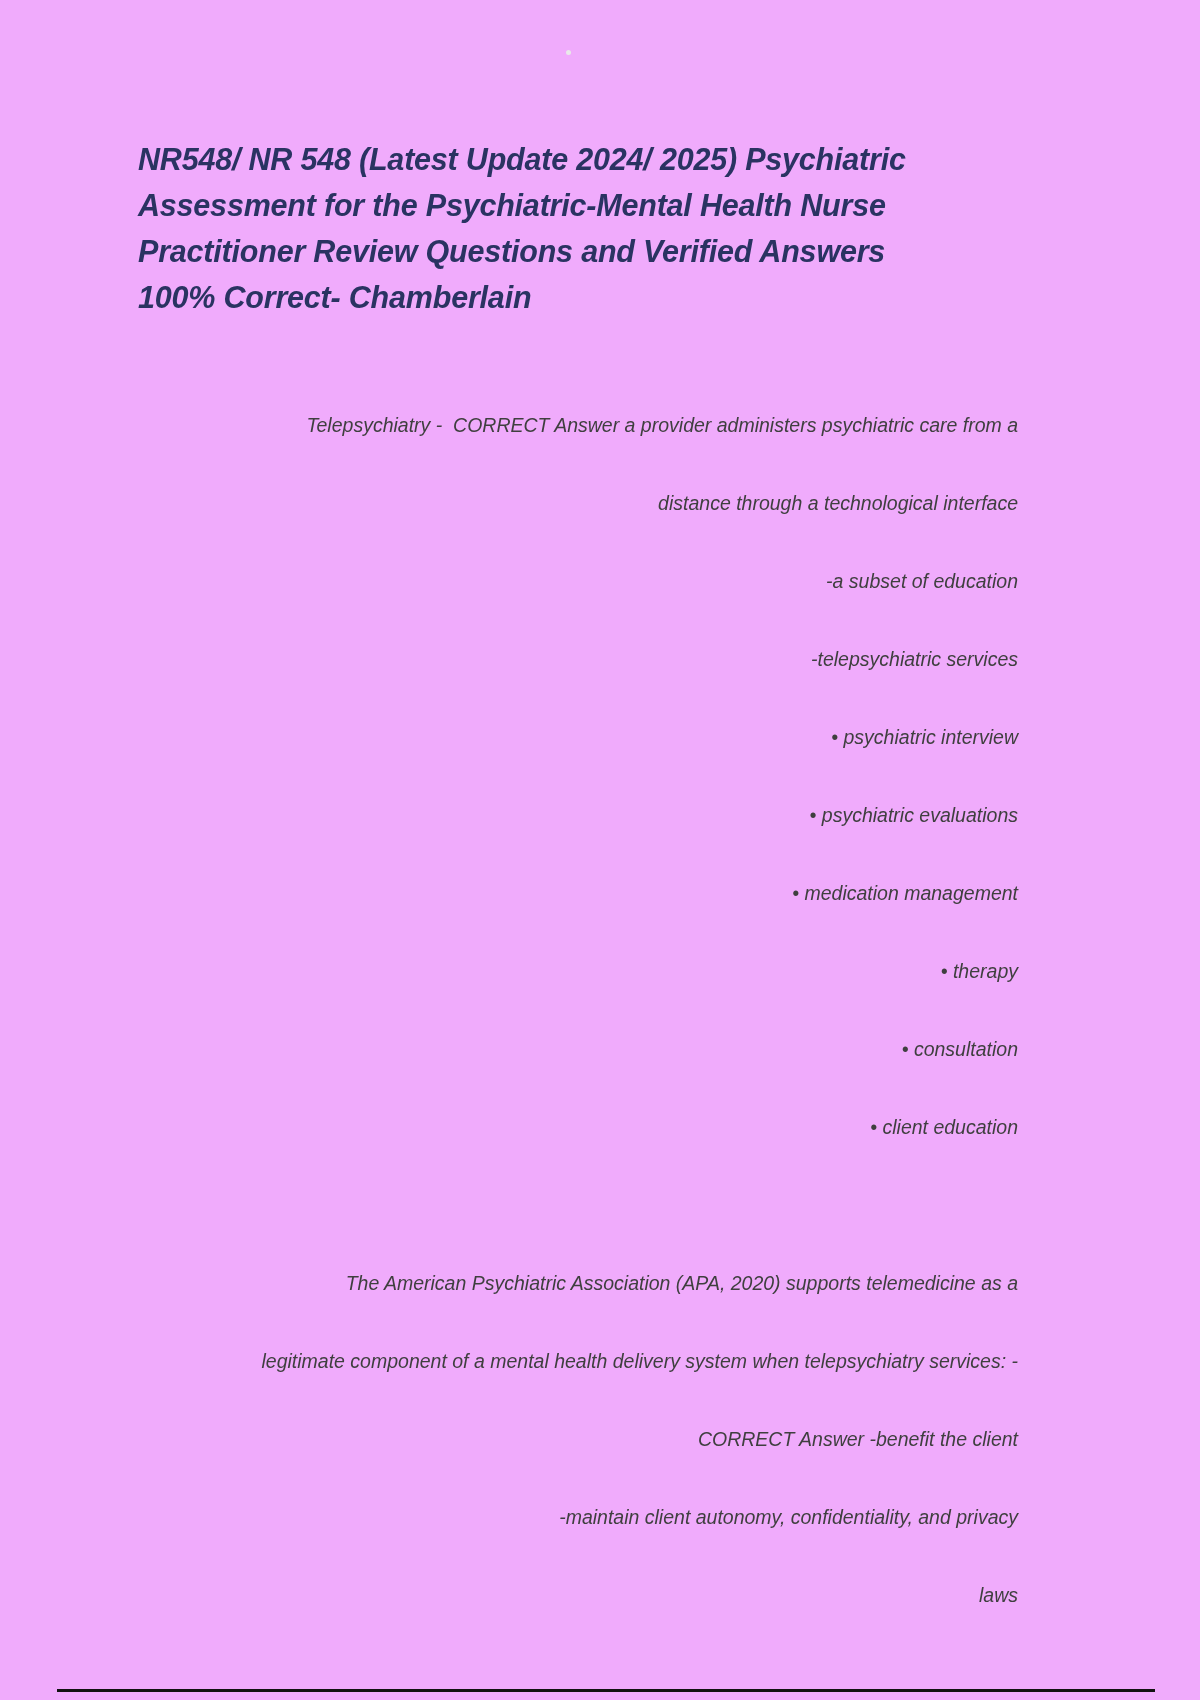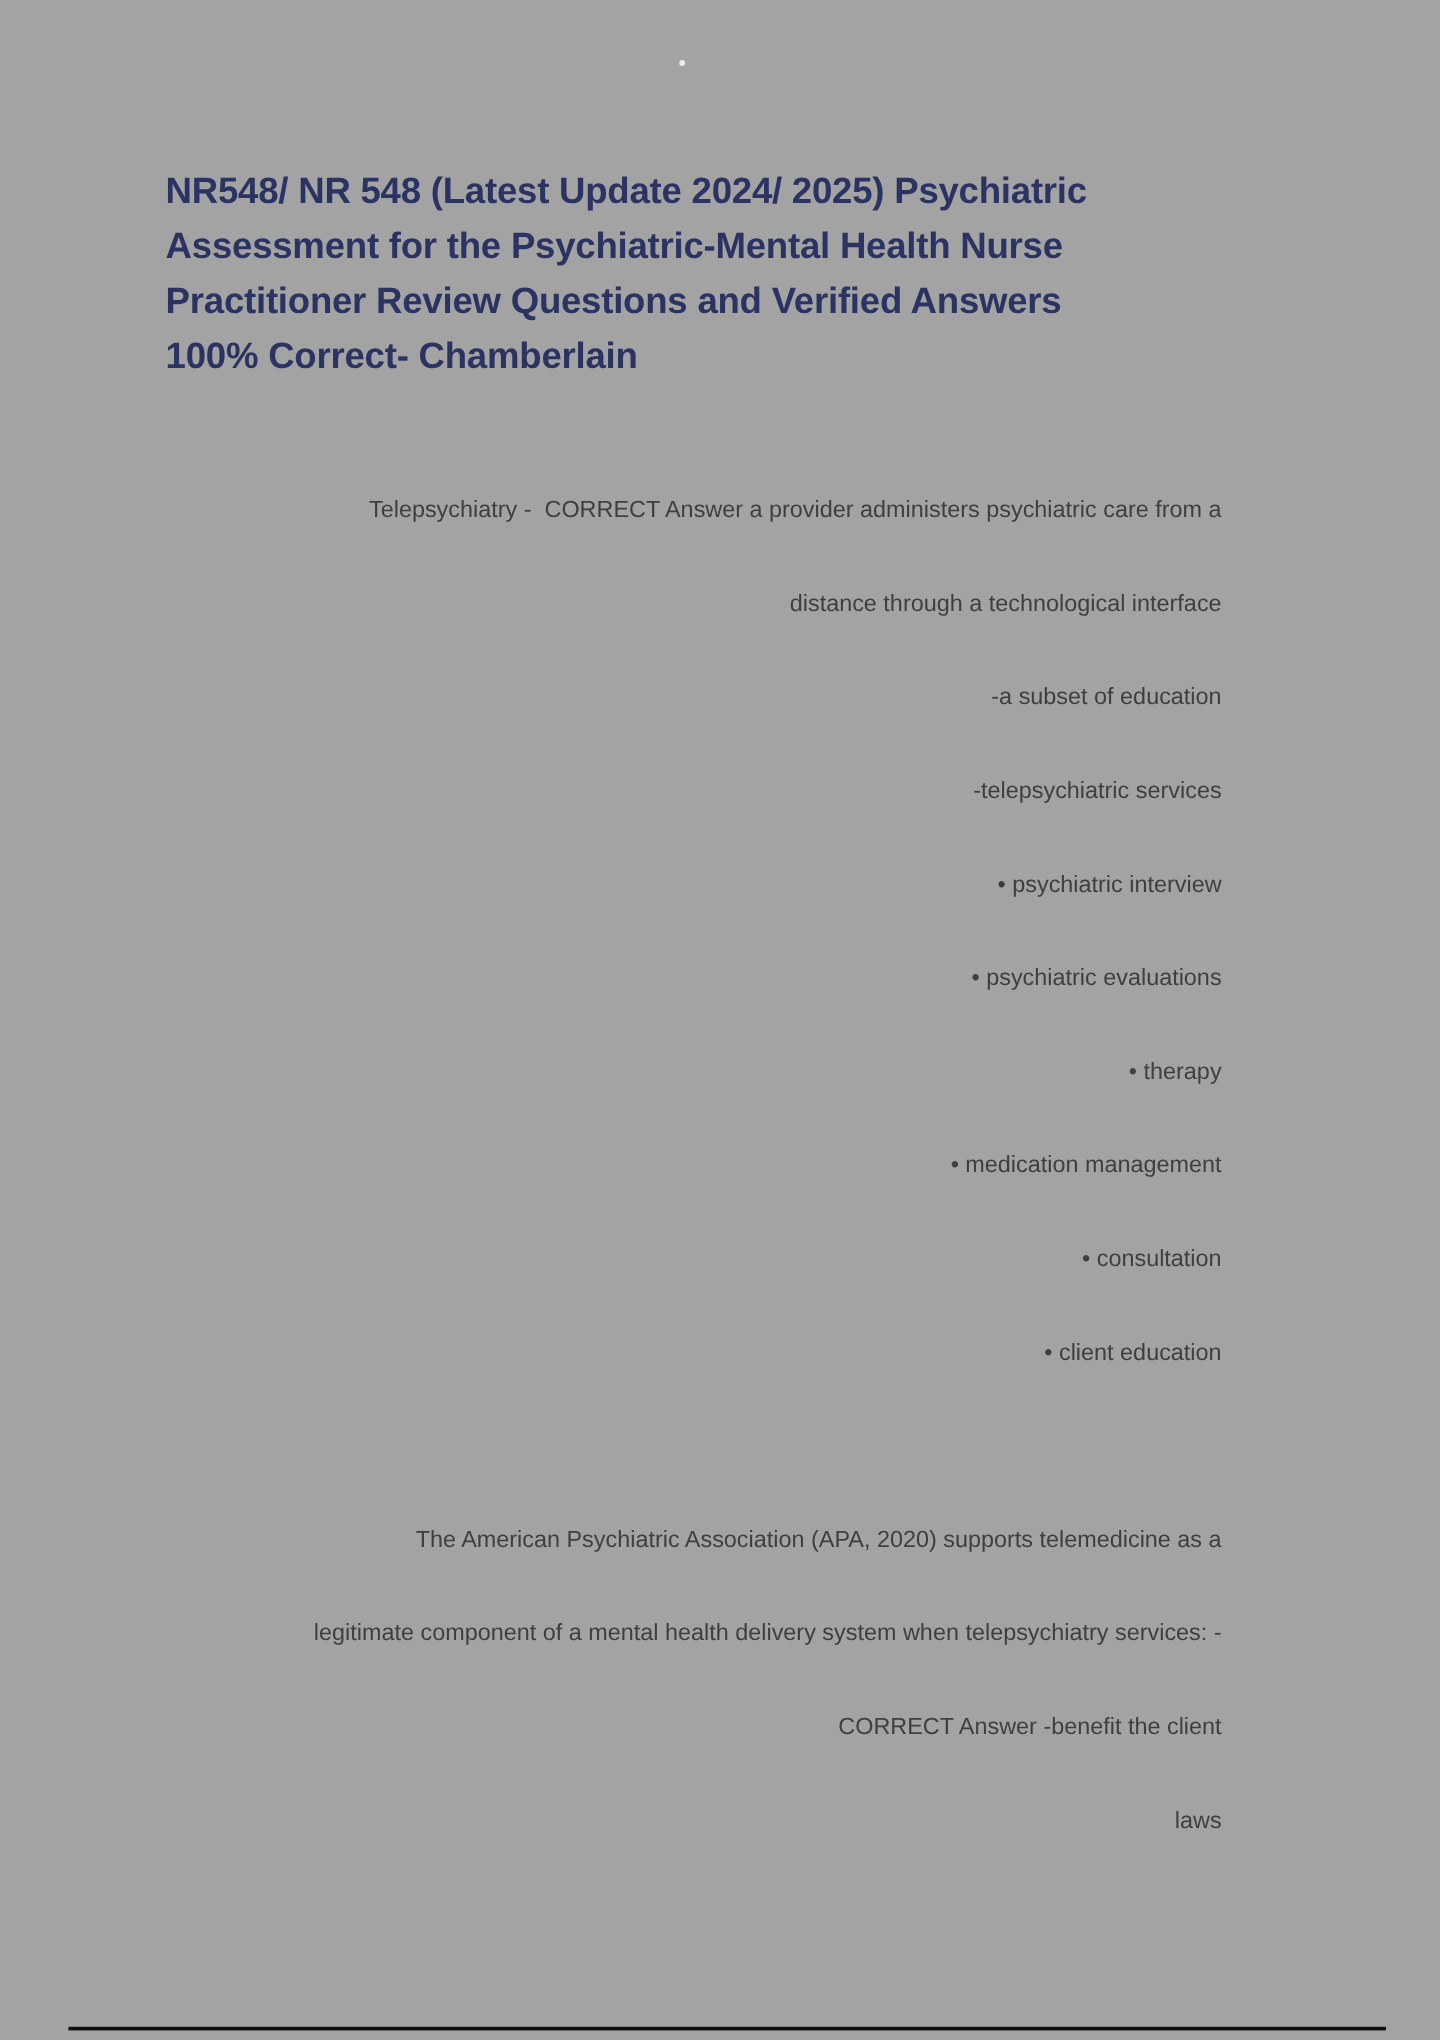--- a/index.html
+++ b/index.html
@@ -12,21 +12,22 @@
     height: 1700px;
     background: #ffffff;
     font-family: "Liberation Sans", sans-serif;
     position: relative;
     overflow: hidden;
   }
 
   .page {
     position: absolute;
     inset: 0;
-    background: #a3a3a3;
+    background: #f0abfc;
+    font-style: italic;
   }
 
   
   .scan-speck {
     position: absolute;
     left: 566px;
     top: 50px;
     width: 5px;
     height: 5px;
     border-radius: 50%;
@@ -100,30 +101,31 @@
 
     <div class="body-block">
 
       <p class="para">
         <span class="line">Telepsychiatry -  CORRECT Answer a provider administers psychiatric care from a</span>
         <span class="line">distance through a technological interface</span>
         <span class="line">-a subset of education</span>
         <span class="line">-telepsychiatric services</span>
         <span class="bullet-line">• psychiatric interview</span>
         <span class="bullet-line">• psychiatric evaluations</span>
+        <span class="bullet-line">• medication management</span>
         <span class="bullet-line">• therapy</span>
-        <span class="bullet-line">• medication management</span>
         <span class="bullet-line">• consultation</span>
         <span class="bullet-line">• client education</span>
       </p>
 
       <p class="para">
         <span class="line">The American Psychiatric Association (APA, 2020) supports telemedicine as a</span>
         <span class="line">legitimate component of a mental health delivery system when telepsychiatry services: -</span>
         <span class="line">CORRECT Answer -benefit the client</span>
+        <span class="line">-maintain client autonomy, confidentiality, and privacy</span>
         <span class="line">laws</span>
       </p>
 
     </div>
   </div>
 
   <div class="footer-rule"></div>
 
 </div>
 

